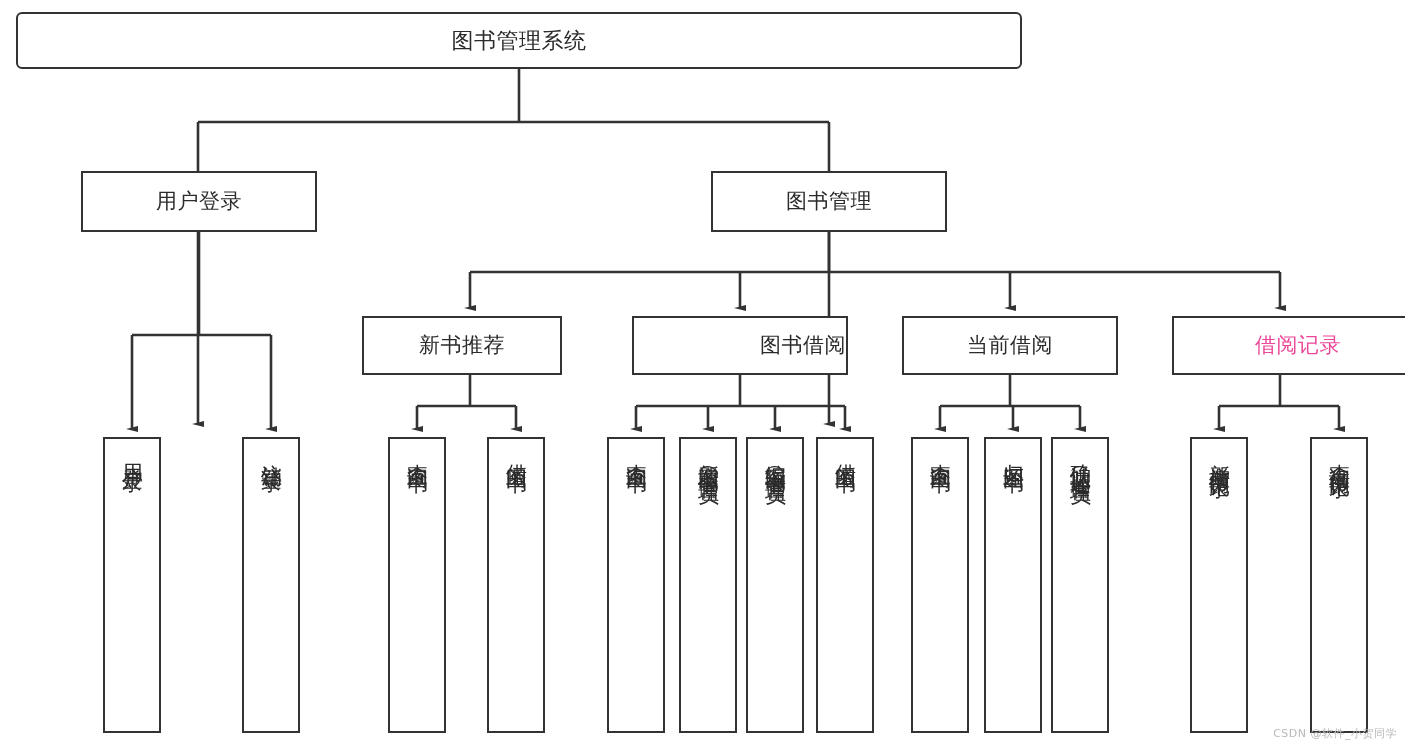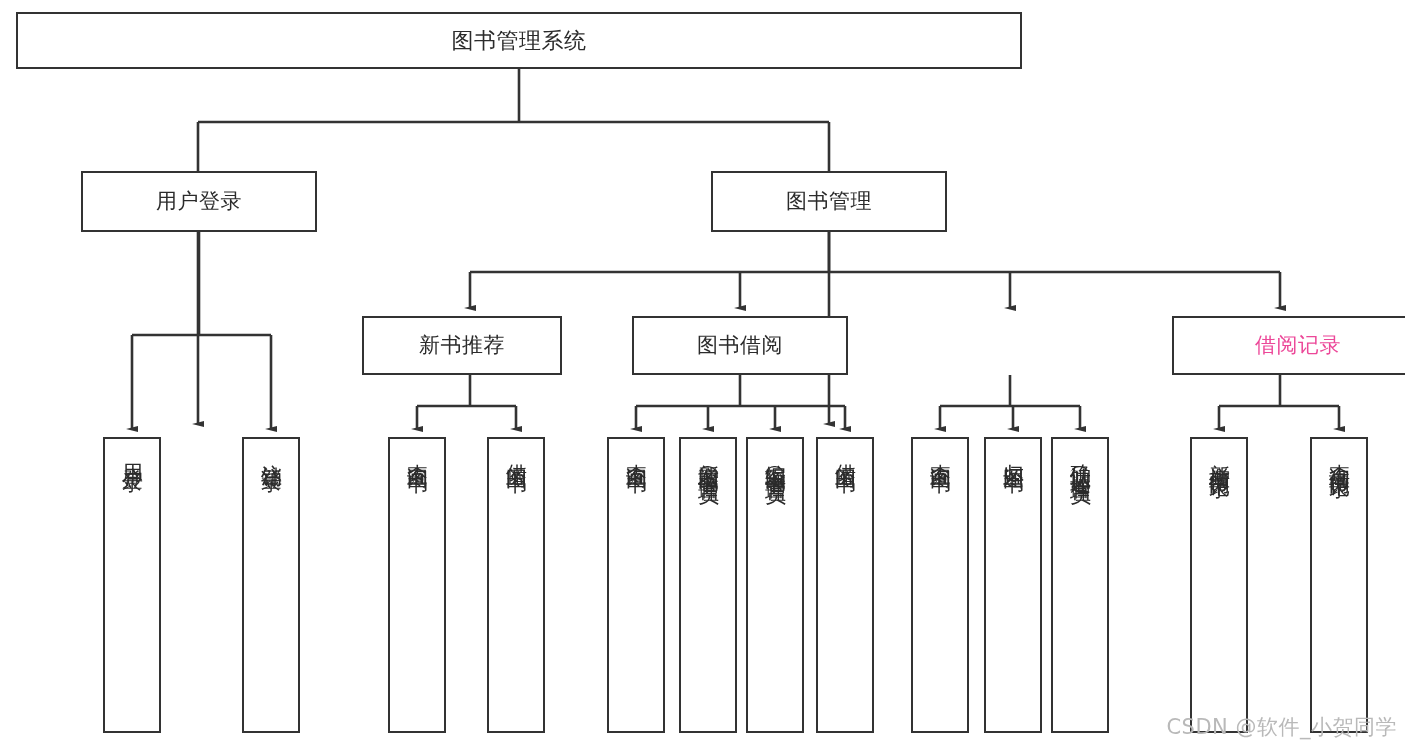--- a/index.html
+++ b/index.html
@@ -60,21 +60,21 @@
     text-orientation: upright;
     font-size: 21px;
     line-height: 1.0;
     letter-spacing: 3px;
     white-space: nowrap;
   }
   .watermark {
     position: absolute;
     right: 8px;
     bottom: 6px;
-    font-size: 21px;
+    font-size: 11px;
     color: #b9b9b9;
     letter-spacing: 0.5px;
     white-space: nowrap;
     font-family: "DejaVu Sans", "Liberation Sans", sans-serif;
   }
 </style>
 </head>
 <body>
 
 <div id="canvas" style="background: rgb(255, 255, 255);">
@@ -123,36 +123,39 @@
       <path d="M 1013 406 L 1013 429" marker-end="url(#arrowhead)"></path>
       <path d="M 1080 406 L 1080 429" marker-end="url(#arrowhead)"></path>
 
       <path d="M 1280 375 L 1280 406"></path>
       <path d="M 1219 406 L 1339 406"></path>
       <path d="M 1219 406 L 1219 429" marker-end="url(#arrowhead)"></path>
       <path d="M 1339 406 L 1339 429" marker-end="url(#arrowhead)"></path>
     </g>
   </svg>
 
-  <div class="node root horiz" style="left: 16px; top: 12px; width: 1006px; height: 57px; border-color: rgb(51, 51, 51); background: rgb(255, 255, 255); color: rgb(43, 43, 43);">
+  <div class="node root horiz" style="left: 16px; top: 12px; width: 1006px; height: 57px; border-color: rgb(51, 51, 51); background: rgb(255, 255, 255); color: rgb(43, 43, 43); border-radius: 6px;">
     <span class="lbl">图书管理系统</span>
   </div>
 
   <div class="node horiz" style="left: 81px; top: 171px; width: 236px; height: 61px; border-color: rgb(51, 51, 51); background: rgb(255, 255, 255); color: rgb(43, 43, 43);">
     <span class="lbl">用户登录</span>
   </div>
   <div class="node horiz" style="left: 711px; top: 171px; width: 236px; height: 61px; border-color: rgb(51, 51, 51); background: rgb(255, 255, 255); color: rgb(43, 43, 43); align-items: center;">
     <span class="lbl">图书管理</span>
   </div>
 
   <div class="node horiz" style="left: 362px; top: 316px; width: 200px; height: 59px; border-color: rgb(51, 51, 51); background: rgb(255, 255, 255); color: rgb(43, 43, 43);">
     <span class="lbl">新书推荐</span>
   </div>
-  <div class="node horiz" style="left: 632px; top: 316px; width: 216px; height: 59px; border-color: rgb(51, 51, 51); background: rgb(255, 255, 255); color: rgb(43, 43, 43);">
+  <div class="node horiz" style="left: 632px; top: 316px; width: 216px; height: 59px; border-color: rgb(51, 51, 51); background: rgb(255, 255, 255); color: rgb(43, 43, 43); justify-content: flex-end;">
     <span class="lbl">图书借阅</span>
+  </div>
+  <div class="node horiz" style="left: 902px; top: 316px; width: 216px; height: 59px; border-color: rgb(51, 51, 51); background: rgb(255, 255, 255); color: rgb(43, 43, 43);">
+    <span class="lbl">当前借阅</span>
   </div>
   <div class="node horiz" style="left: 1172px; top: 316px; width: 252px; height: 59px; border-color: rgb(51, 51, 51); background: rgb(255, 255, 255); color: #ec4899;">
     <span class="lbl">借阅记录</span>
   </div>
 
   <div class="node leaf" style="left: 103px; top: 437px; width: 58px; height: 296px; border-color: rgb(51, 51, 51); background: rgb(255, 255, 255); color: rgb(43, 43, 43);">
     <span class="lbl">用户登录</span>
   </div>
   <div class="node leaf" style="left: 242px; top: 437px; width: 58px; height: 296px; border-color: rgb(51, 51, 51); background: rgb(255, 255, 255); color: rgb(43, 43, 43);">
     <span class="lbl">注销登录</span>

